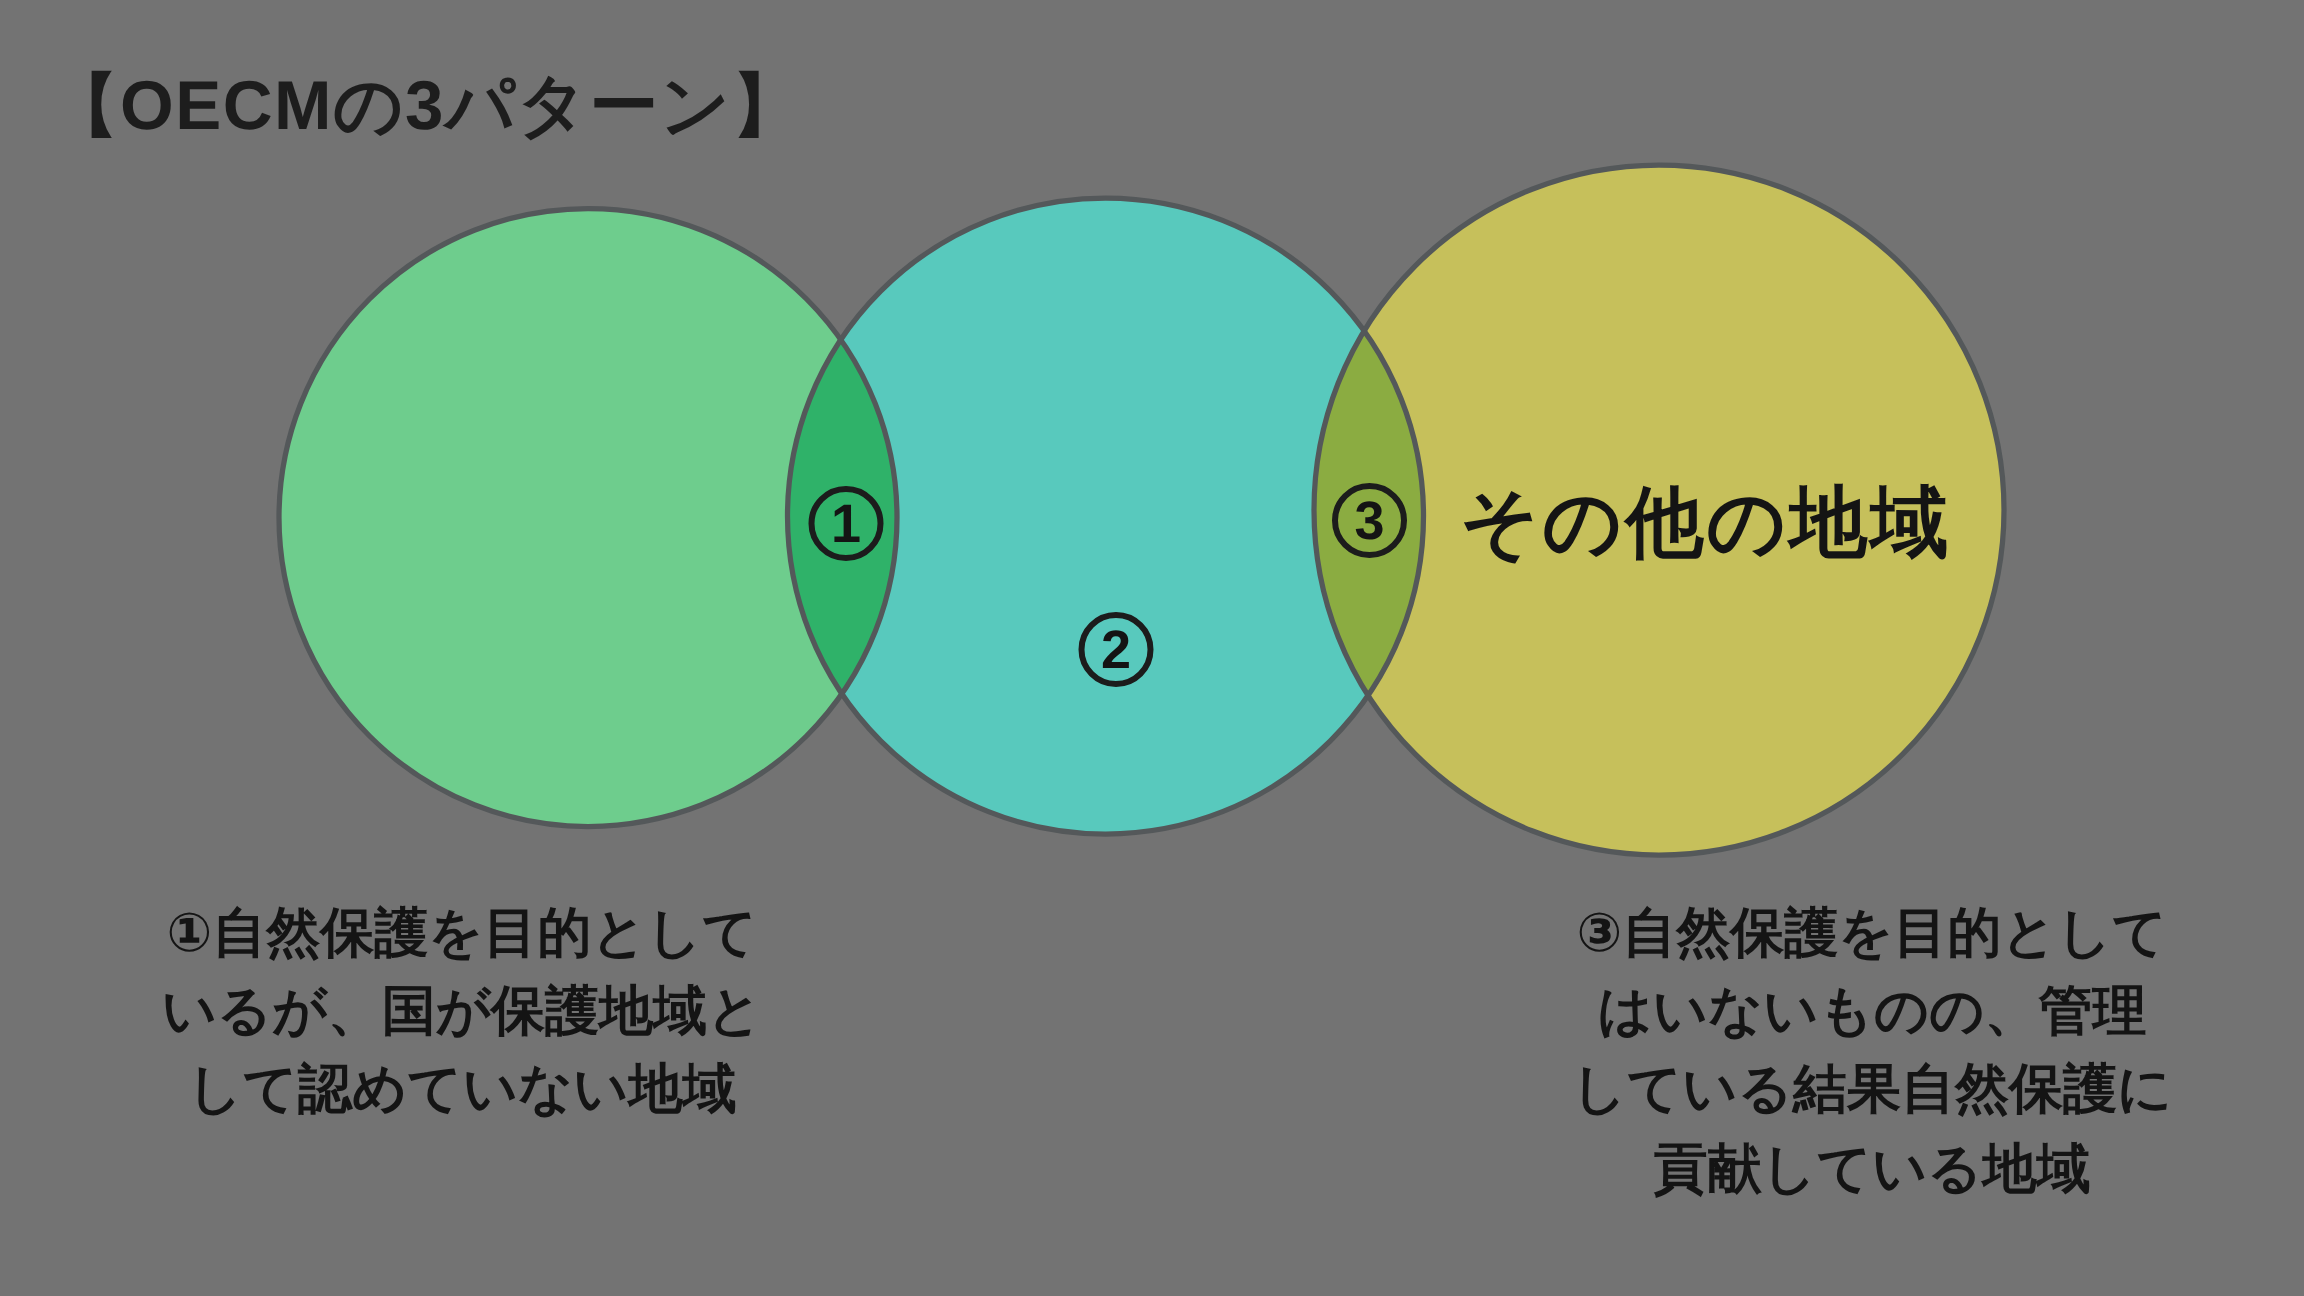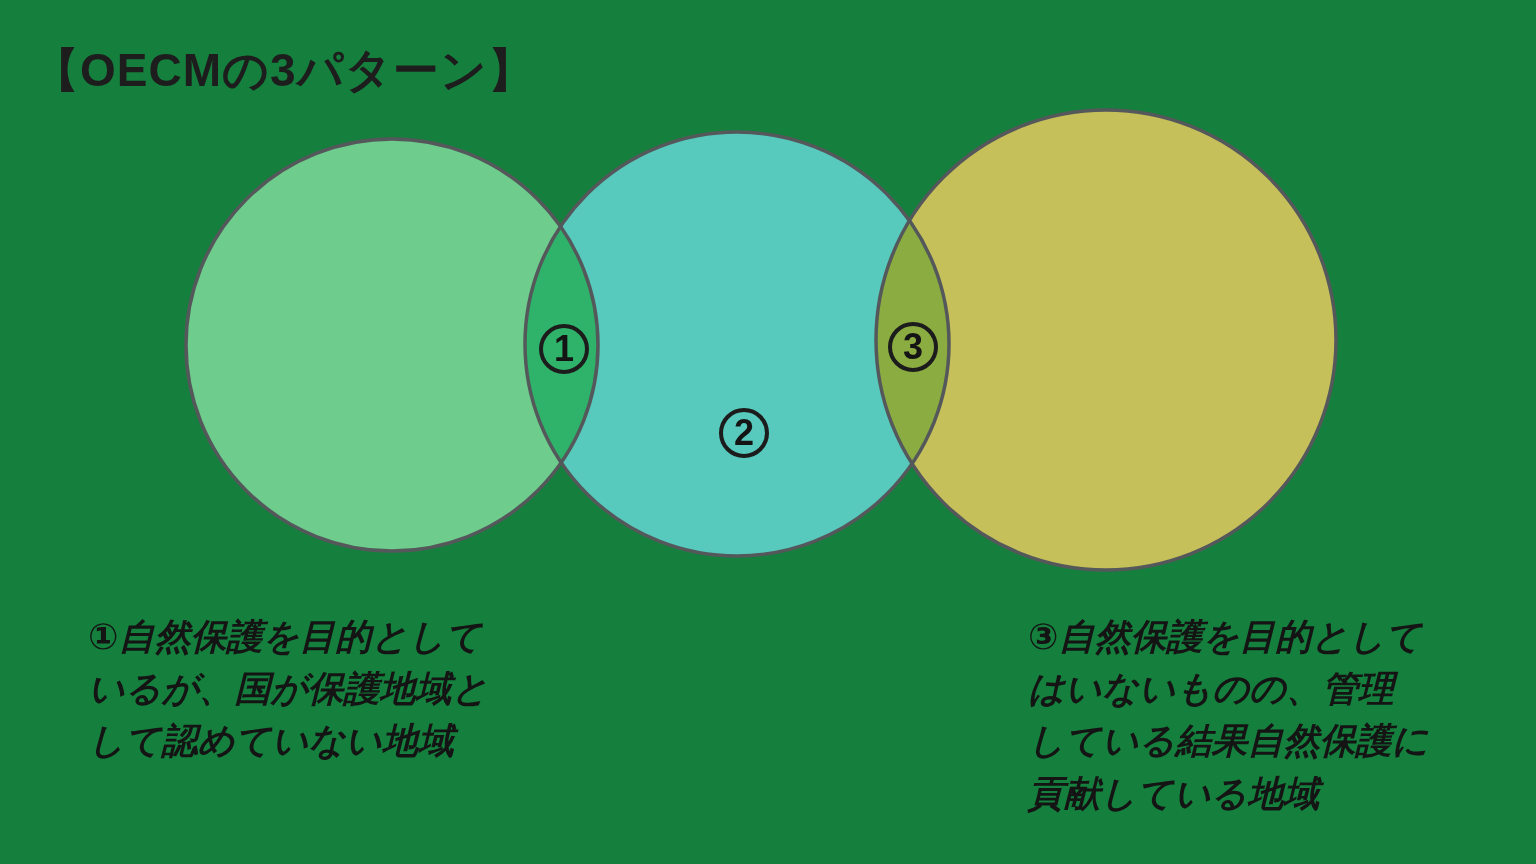--- a/index.html
+++ b/index.html
@@ -5,21 +5,21 @@
   html, body {
     margin: 0;
     padding: 0;
     background: #ffffff;
     font-family: "Liberation Sans", "DejaVu Sans", sans-serif;
   }
   .stage {
     position: relative;
     width: 1536px;
     height: 864px;
-    background: #15803d;
+    background: #737373;
     overflow: hidden;
   }
   .figure-title {
     position: absolute;
     left: 33px;
     top: 40px;
     margin: 0;
     font-size: 46px;
     font-weight: bold;
     color: #1d1d1d;
@@ -63,27 +63,27 @@
     line-height: 1;
     box-sizing: border-box;
   }
   .badge-0 { left: 564px; top: 349px; }
   .badge-1 { left: 744px; top: 433px; }
   .badge-2 { left: 913px; top: 347px; }
   .description {
     position: absolute;
     top: 595px;
     width: 470px;
-    margin: 16px;
+    margin: 1px;
+    text-align: center;
     font-size: 36px;
     line-height: 1.45;
     font-weight: bold;
     color: #141414;
     white-space: pre-line;
-    font-style: italic;
   }
   .desc-0 { left: 72px; }
   .desc-1 { left: 537px; }
   .desc-2 { left: 1012px; }
 </style>
 </head>
 <body>
 
 <div class="stage">
 
@@ -102,20 +102,21 @@
         <circle cx="392" cy="345" r="206" fill="#6ecd8d"></circle>
         <circle cx="737" cy="344" r="212" fill="#58c9bd"></circle>
         <circle cx="1106" cy="340" r="230" fill="#c6c05b"></circle>
         <circle cx="737" cy="344" r="212" fill="#2fb269" clip-path="url(#venn-clip-0)"></circle>
         <circle cx="737" cy="344" r="212" fill="#8bac41" clip-path="url(#venn-clip-1)"></circle>
         <circle cx="392" cy="345" r="206" fill="none" stroke="#54585a" stroke-width="3.5"></circle>
         <circle cx="737" cy="344" r="212" fill="none" stroke="#54585a" stroke-width="3.5"></circle>
         <circle cx="1106" cy="340" r="230" fill="none" stroke="#54585a" stroke-width="3.5"></circle>
       </svg>
 
+    <div class="circle-label label-2">その他の地域</div>
 
     <div class="badge badge-0">
       <span>1</span>
     </div>
     <div class="badge badge-1">
       <span>2</span>
     </div>
     <div class="badge badge-2">
       <span>3</span>
     </div>

